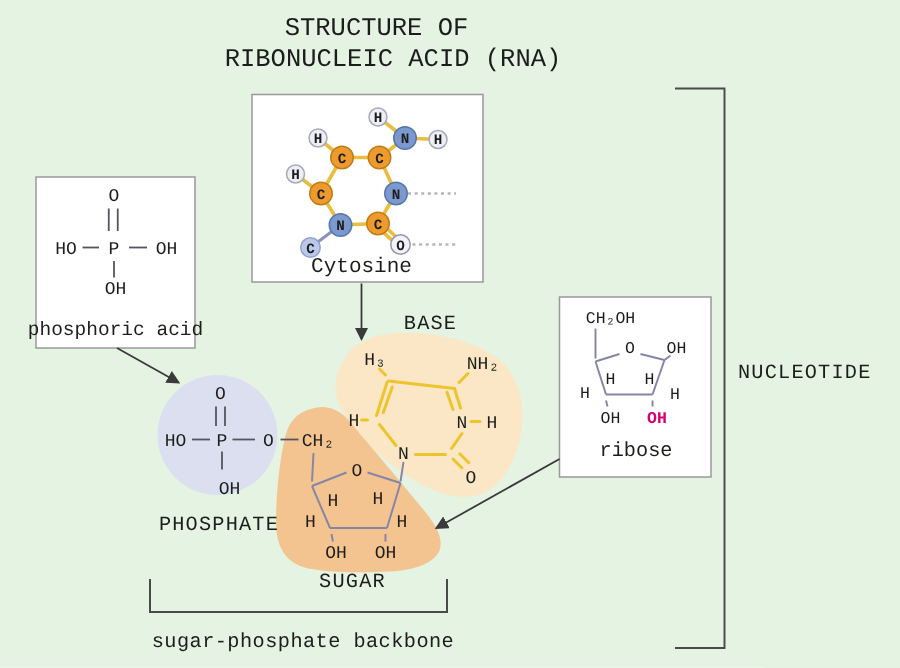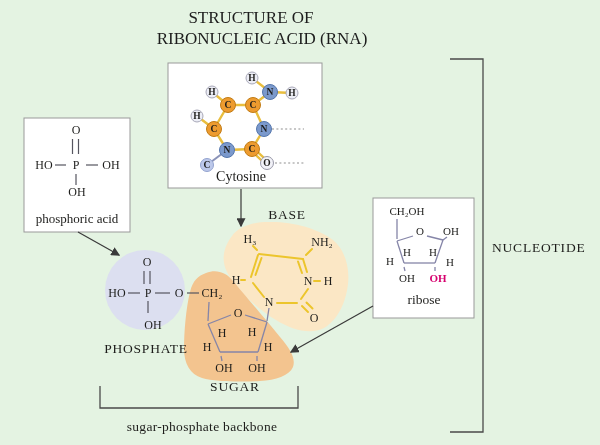--- a/index.html
+++ b/index.html
@@ -1,19 +1,19 @@
 <!DOCTYPE html>
 <html><head>
 <meta charset="utf-8">
 <style>
   html,body{margin:0;padding:0;}
   .stage{
     position:relative;width:600px;height:445px;
     background:#e4f3e2;overflow:hidden;
-    font-family:Liberation Serif, serif;
+    font-family:Liberation Mono, monospace;
   }
   svg{display:block;}
   text{fill:#1d1d1b;}
   .title{font-size:17px;fill:#1c1c1c;}
   .cap-label{font-size:13.5px;letter-spacing:0.8px;fill:#1d1d1b;}
   .box-label{font-size:13px;fill:#1d1d1b;}
   .atom{font-size:12px;fill:#1d1d1b;}
   .ball-letter{font-size:9.5px;font-weight:bold;}
   .bond{stroke:#55555f;stroke-width:1.2;fill:none;}
   .bond-purple{stroke:#8585a8;stroke-width:1.3;fill:none;}

